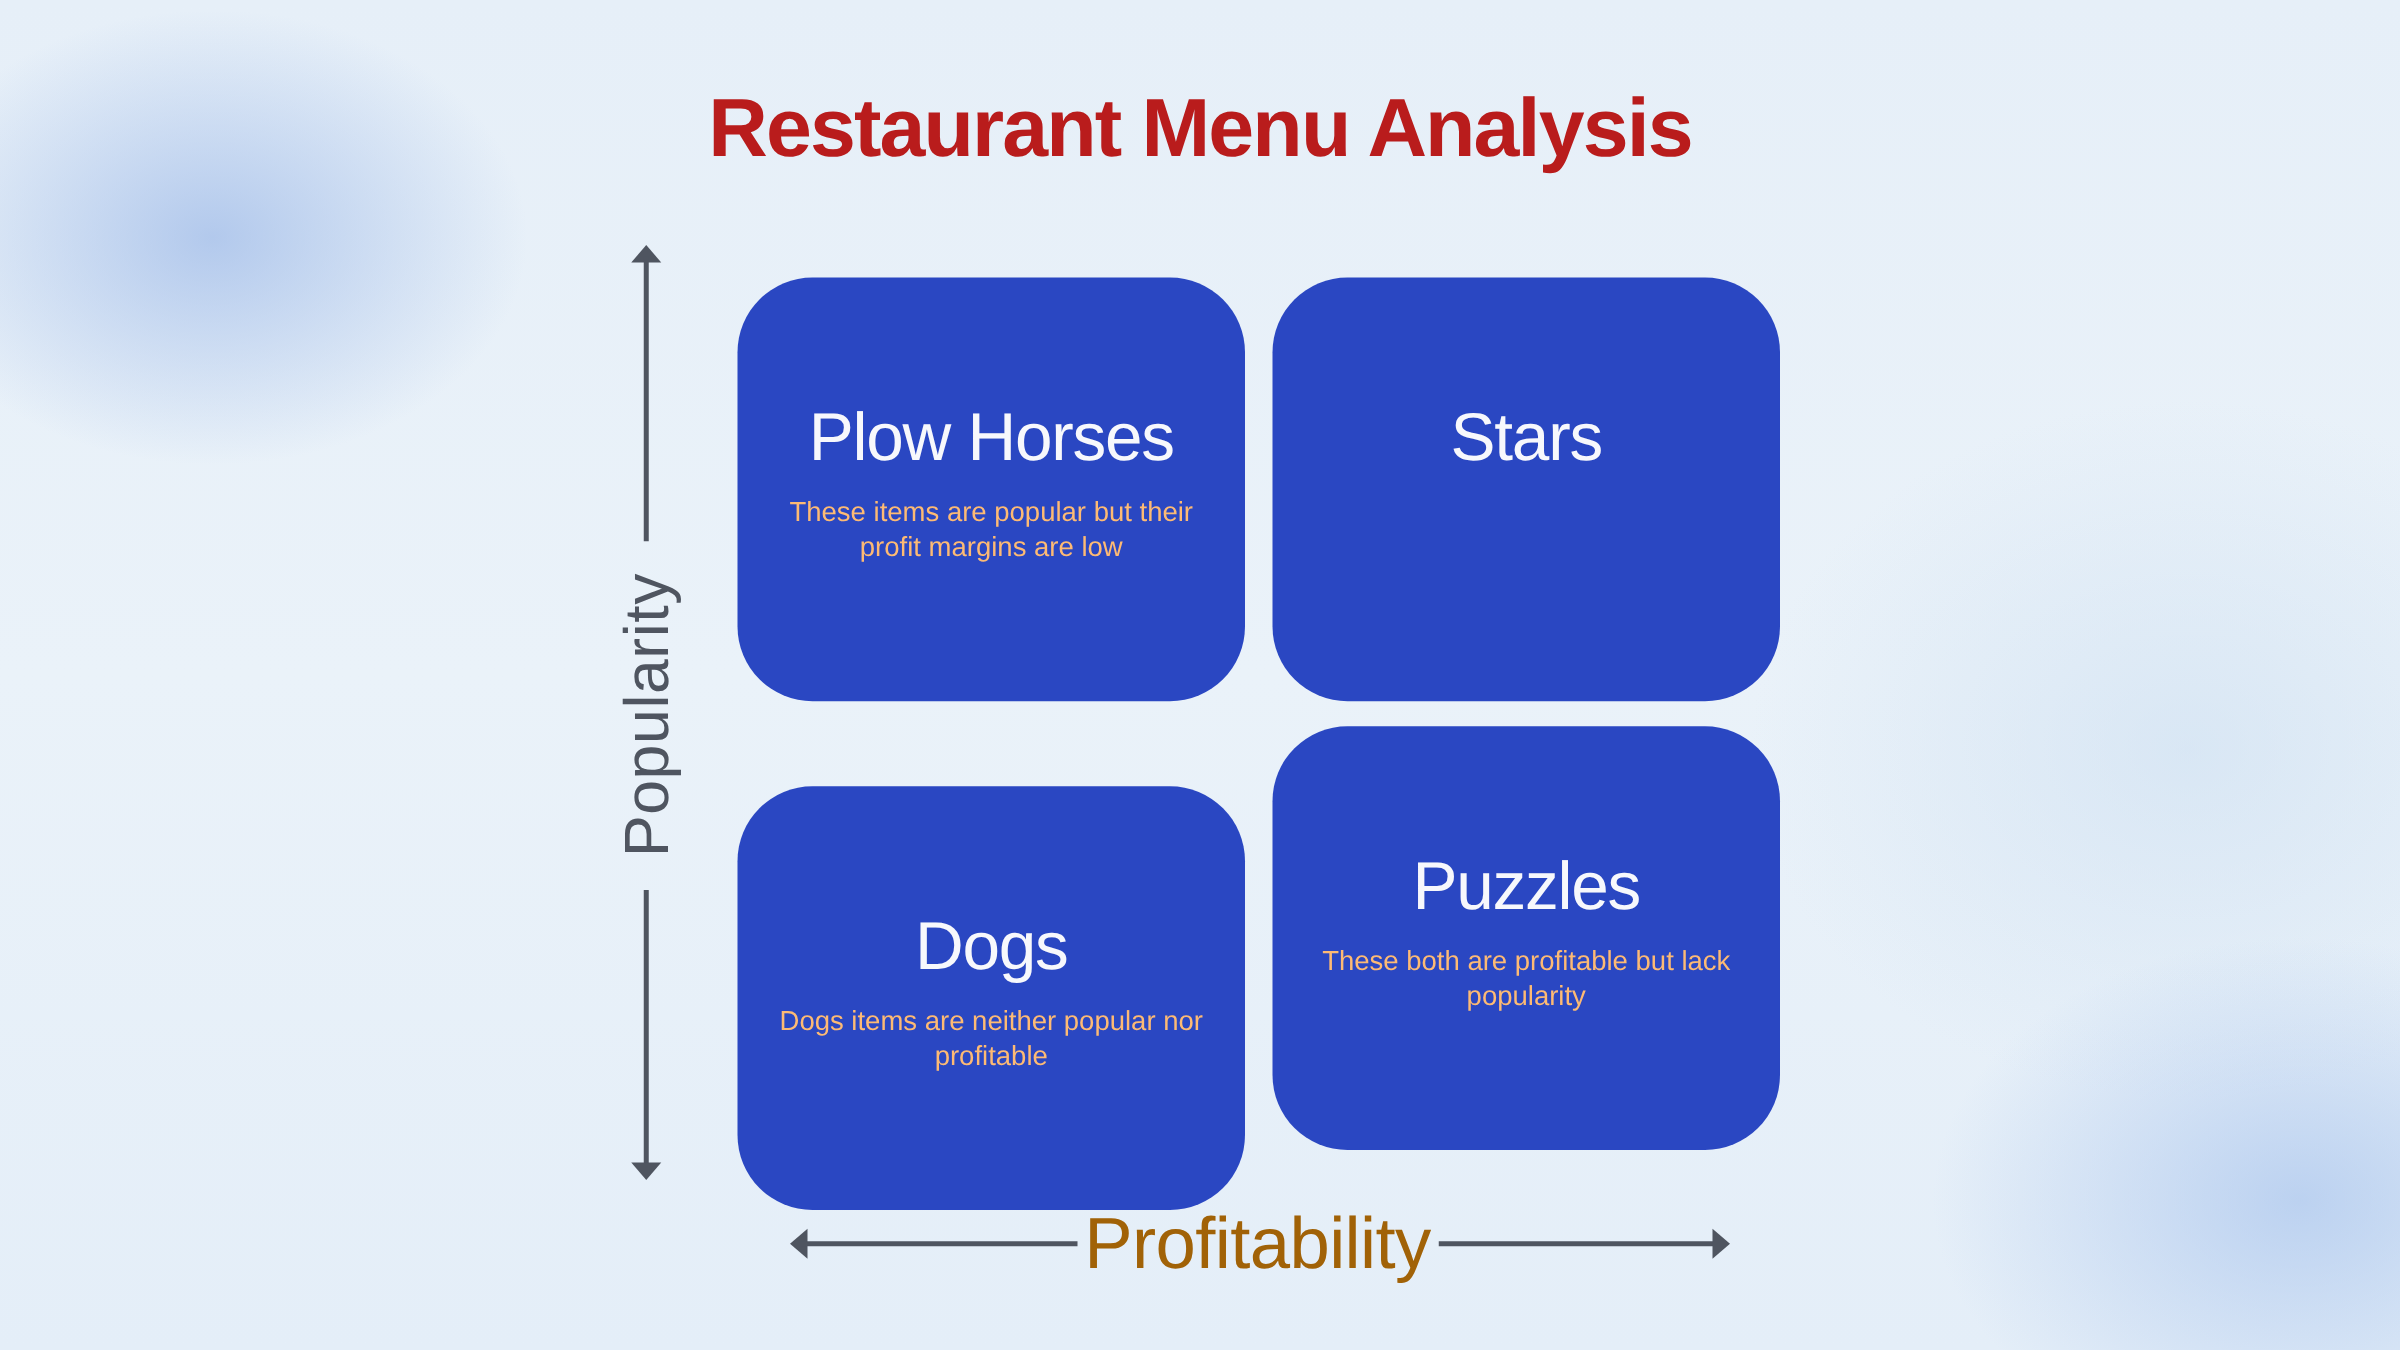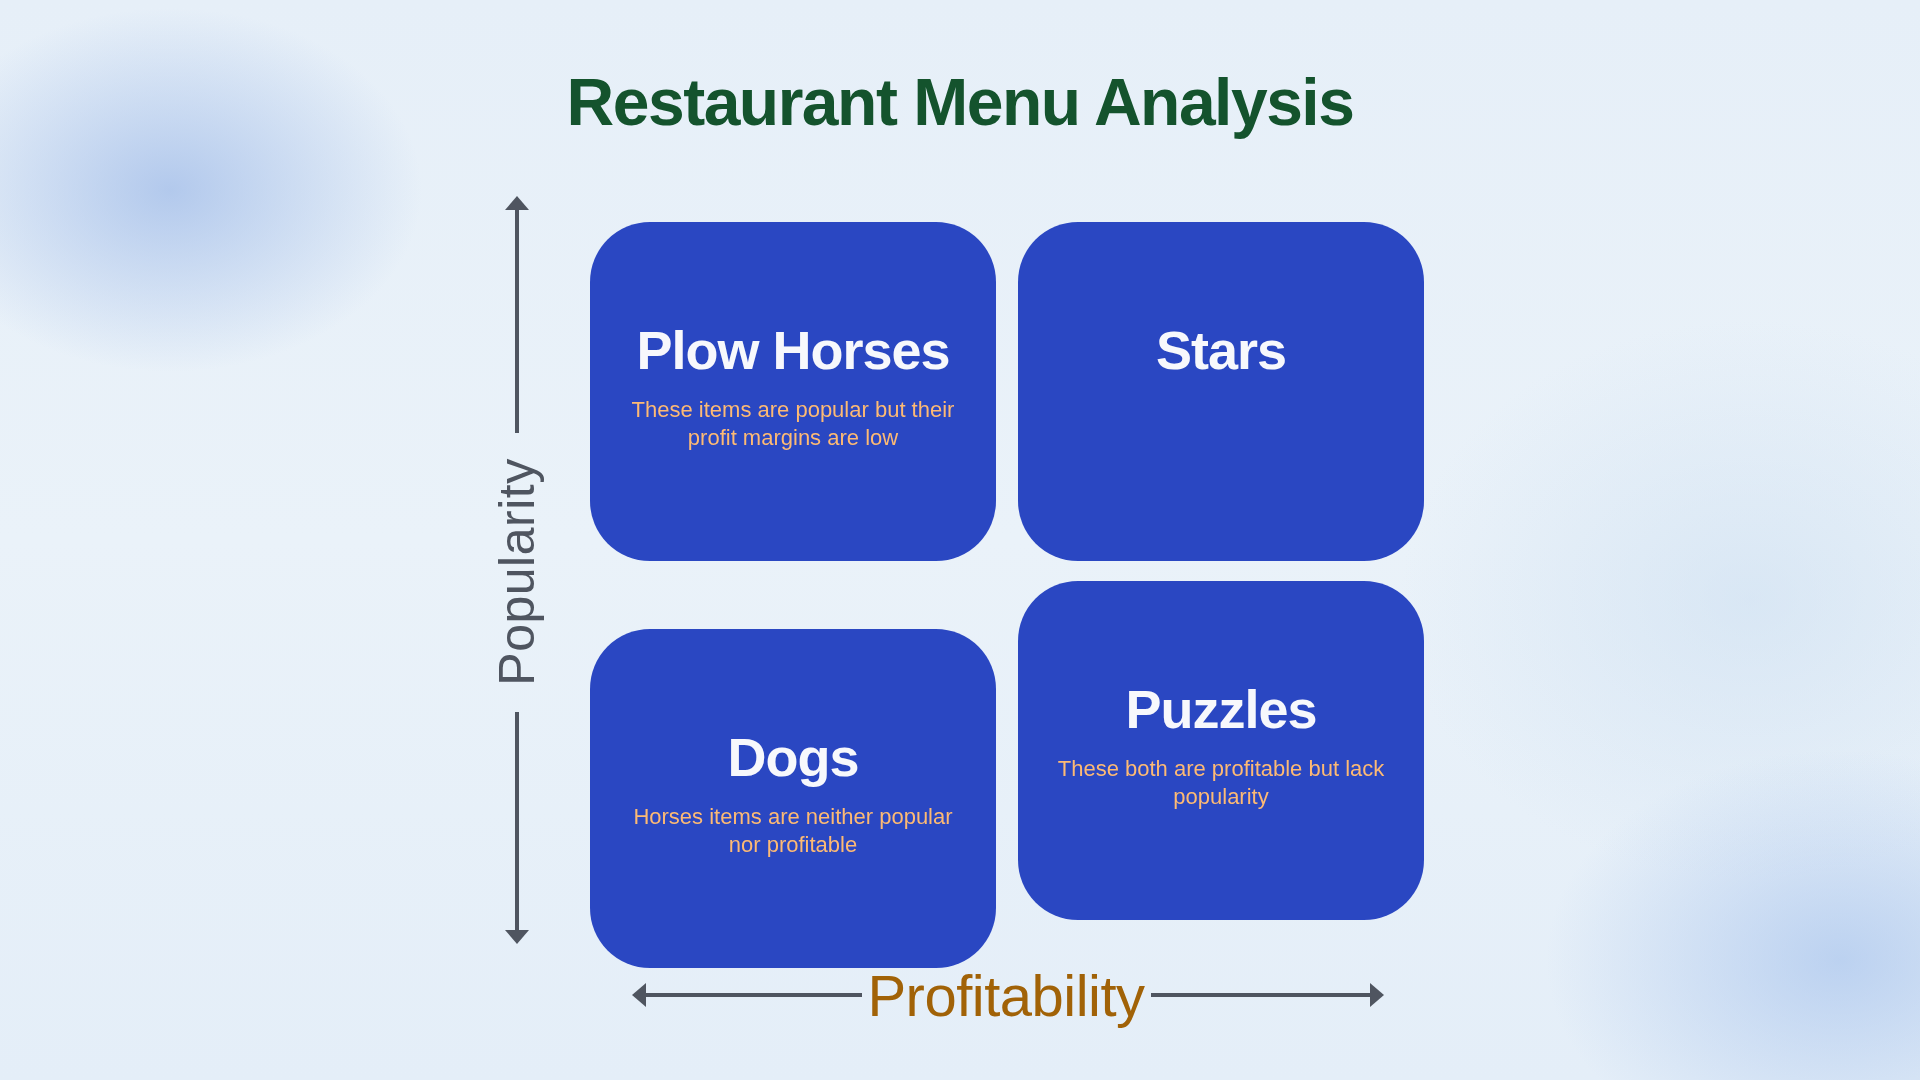--- a/index.html
+++ b/index.html
@@ -8,30 +8,30 @@
     font-family: "Liberation Sans", "DejaVu Sans", sans-serif;
     background:
       radial-gradient(ellipse 360px 260px at 170px 190px, rgba(150,180,230,0.65), rgba(150,180,230,0) 70%),
       radial-gradient(ellipse 420px 300px at 1840px 960px, rgba(160,190,235,0.6), rgba(160,190,235,0) 70%),
       radial-gradient(ellipse 500px 400px at 1750px 600px, rgba(200,220,240,0.5), rgba(200,220,240,0) 70%),
       linear-gradient(180deg, #e6eff8 0%, #eaf2f9 50%, #e4eef8 100%);
   }
   .title {
     position:absolute; left:0; right:0; top:64px;
     text-align:center; font-size:66px; font-weight:700; letter-spacing:-1.5px;
-    color:#14532d;
+    color:#b91c1c;
   }
   .box {
     position:absolute; width:406px; height:339px; border-radius:60px;
     background:#2a47c2; box-sizing:border-box;
     display:flex; flex-direction:column; align-items:center;
     padding-top:96px; text-align:center;
   }
   .box h2 {
-    margin:0; font-size:54px; font-weight:700; color:#f7f8fc; letter-spacing:-1px;
+    margin:0; font-size:54px; font-weight:400; color:#f7f8fc; letter-spacing:-1px;
     line-height:64px;
   }
   .box p {
     margin:14px 0 0 0; font-size:22px; line-height:28px; color:#fdba74; width:340px;
   }
   #q-plow { left:590px; top:222px; }
   #q-stars { left:1018px; top:222px; }
   #q-dogs { left:590px; top:581px;margin-top:48px; }
   #q-puzzles { left:1018px; top:581px; }
   .vline { position:absolute; left:515px; width:4px; background:#4f5560; }
@@ -82,18 +82,18 @@
 
 <div class="box" id="q-plow">
   <h2>Plow Horses</h2>
   <p>These items are popular but their profit margins are low</p>
 </div>
 <div class="box" id="q-stars">
   <h2>Stars</h2>
 </div>
 <div class="box" id="q-dogs">
   <h2>Dogs</h2>
-  <p>Horses items are neither popular nor profitable</p>
+  <p>Dogs items are neither popular nor profitable</p>
 </div>
 <div class="box" id="q-puzzles">
   <h2>Puzzles</h2>
   <p>These both are profitable but lack popularity</p>
 </div>
 
 </body></html>

